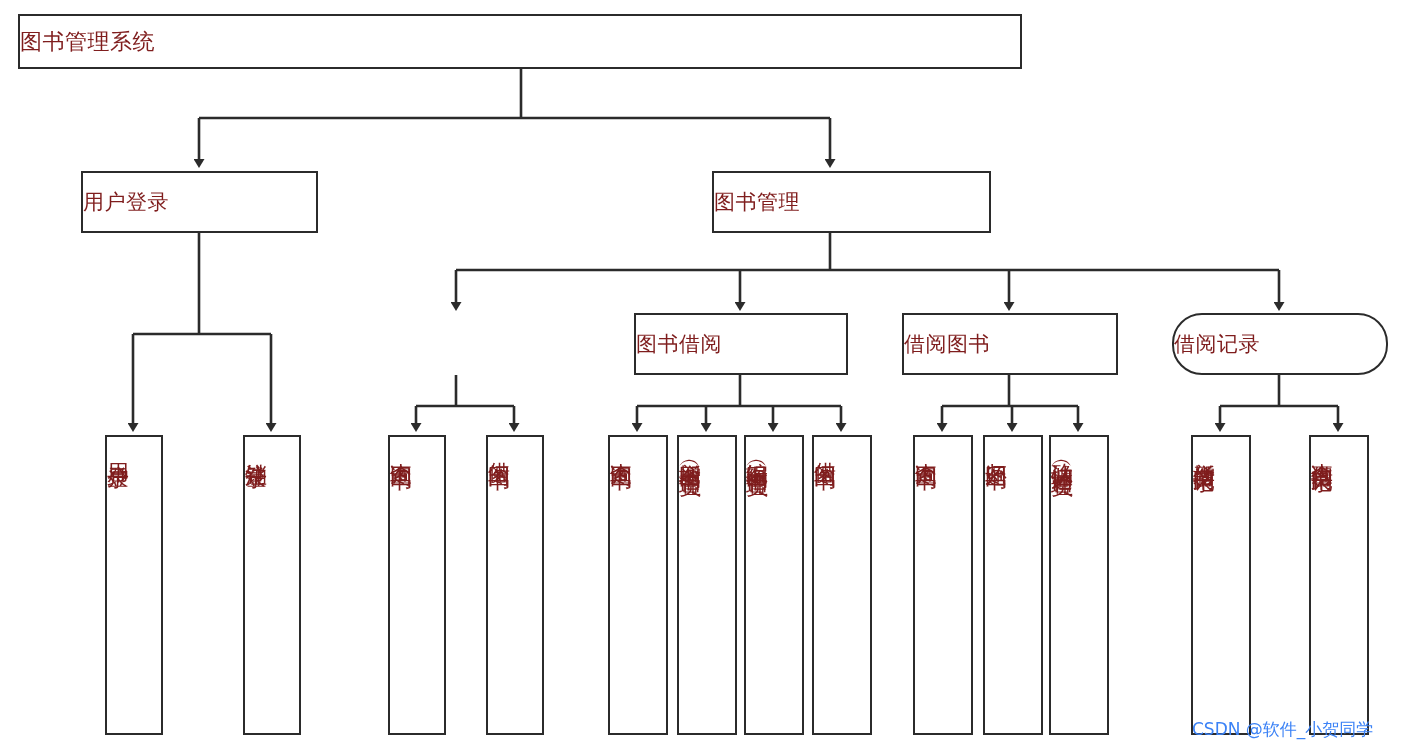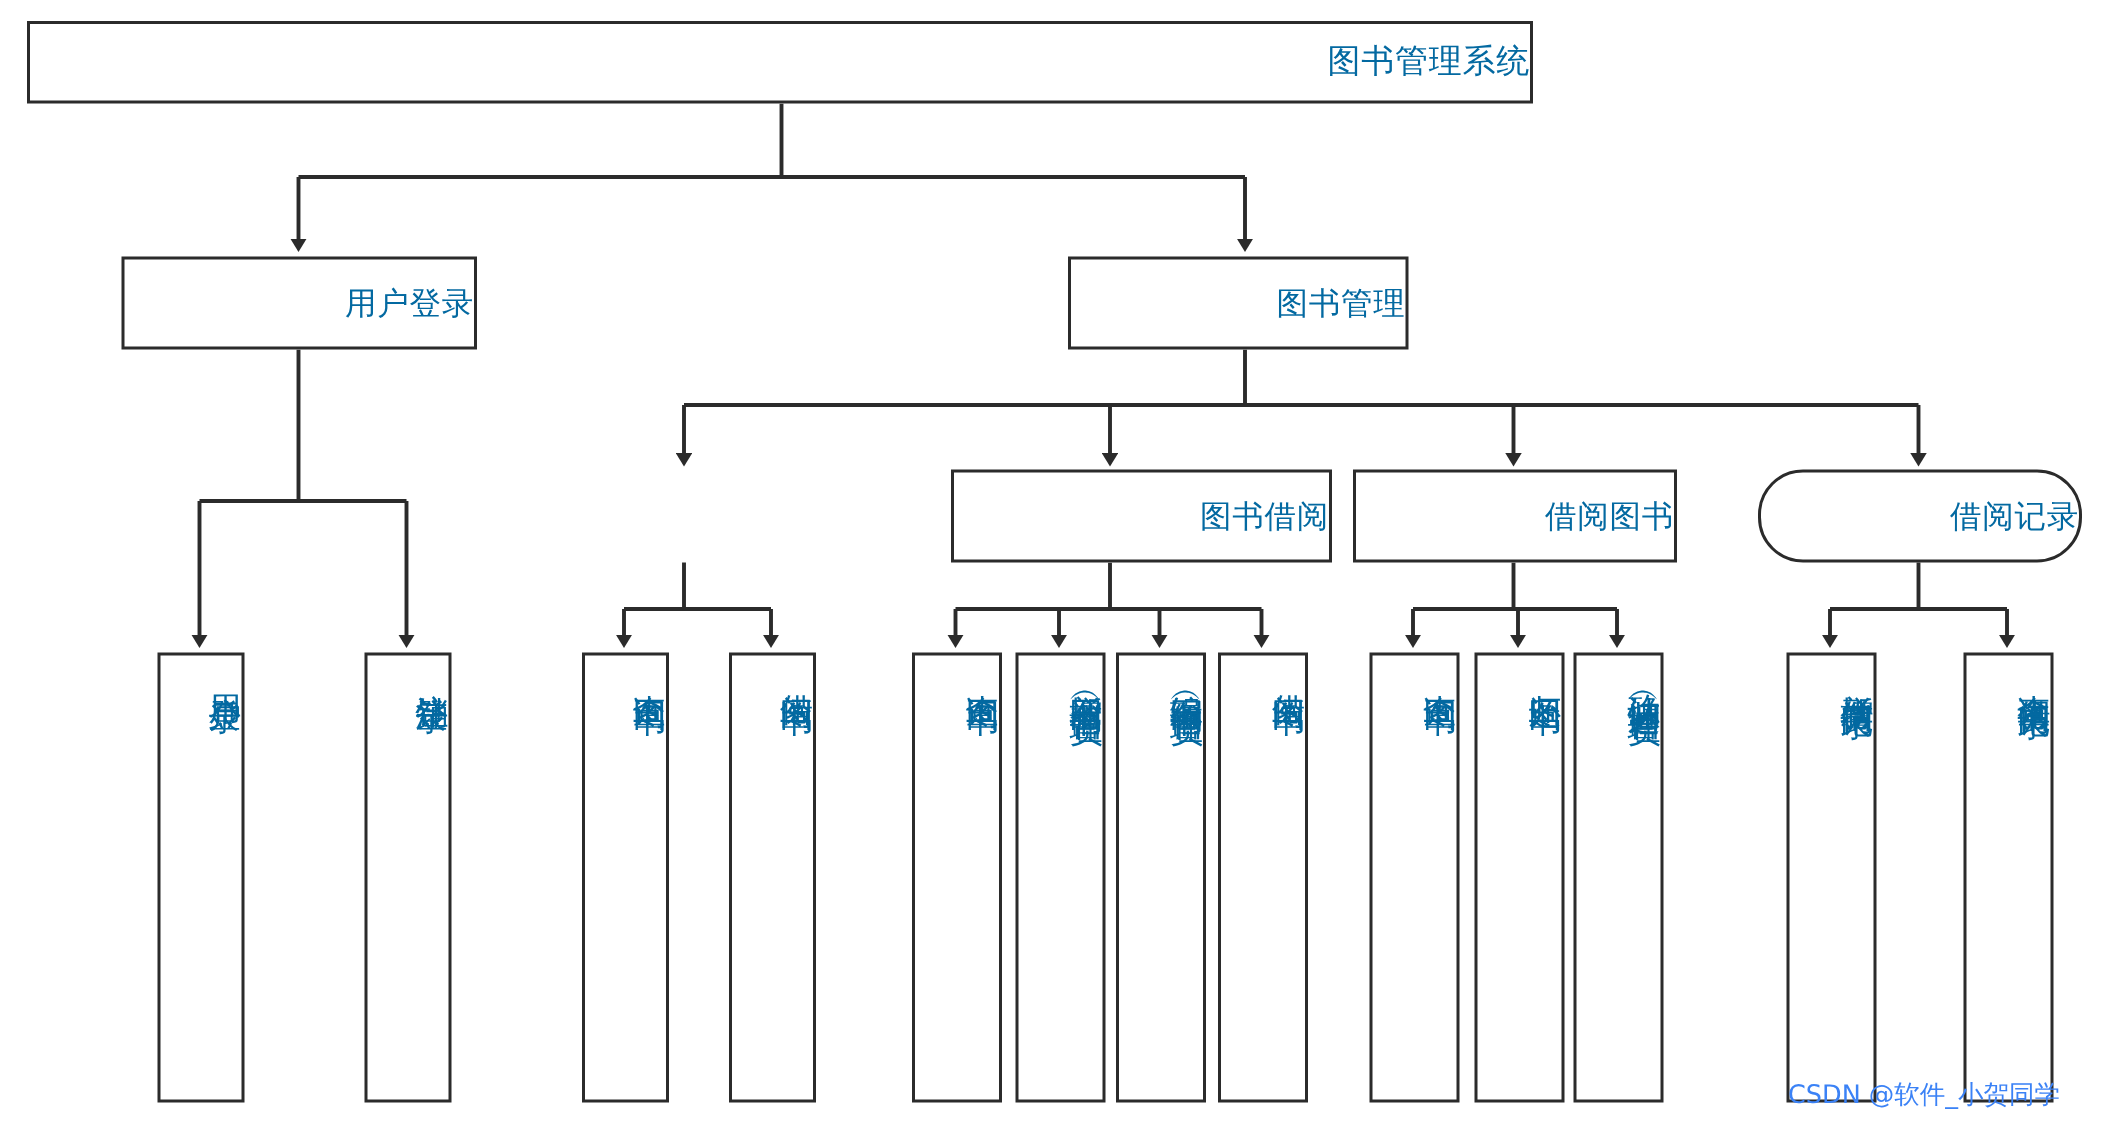--- a/index.html
+++ b/index.html
@@ -26,22 +26,22 @@
     height: 747px;
     pointer-events: none;
   }
   .node {
     position: absolute;
     box-sizing: border-box;
     border: 2px solid #2b2b2b;
     background: #ffffff;
     display: flex;
     align-items: center;
-    justify-content: flex-end;
-    color: #0369a1;
+    justify-content: flex-start;
+    color: #7f1d1d;
   }
   .node .label {
     display: block;
     text-align: center;
     line-height: 1.18;
     letter-spacing: 0.5px;
   }
   .node.horizontal .label {
     font-size: 21px;
     writing-mode: horizontal-tb;
@@ -125,25 +125,25 @@
     </g>
   </svg>
 
   <div class="node root horizontal" style="left: 18px; top: 14px; width: 1004px; height: 55px;">
     <span class="label">图书管理系统</span>
   </div>
 
   <div class="node horizontal" style="left: 81px; top: 171px; width: 237px; height: 62px;">
     <span class="label">用户登录</span>
   </div>
-  <div class="node horizontal" style="left: 712px; top: 171px; width: 227px; height: 62px;">
+  <div class="node horizontal" style="left: 712px; top: 171px; width: 279px; height: 62px;">
     <span class="label">图书管理</span>
   </div>
 
-  <div class="node horizontal" style="left: 634px; top: 313px; width: 254px; height: 62px;">
+  <div class="node horizontal" style="left: 634px; top: 313px; width: 214px; height: 62px;">
     <span class="label">图书借阅</span>
   </div>
   <div class="node horizontal" style="left: 902px; top: 313px; width: 216px; height: 62px;">
     <span class="label">借阅图书</span>
   </div>
   <div class="node horizontal" style="left: 1172px; top: 313px; width: 216px; height: 62px; border-radius: 30px;">
     <span class="label">借阅记录</span>
   </div>
 
   <div class="node vertical" style="left: 105px; top: 435px; width: 58px; height: 300px;">

